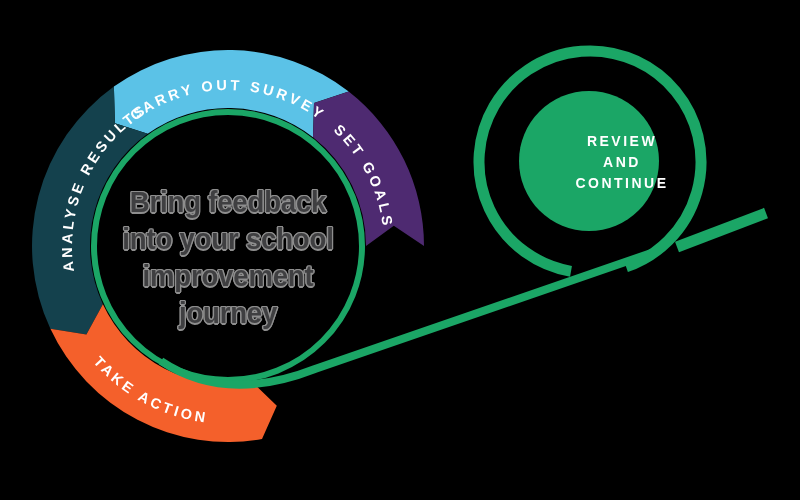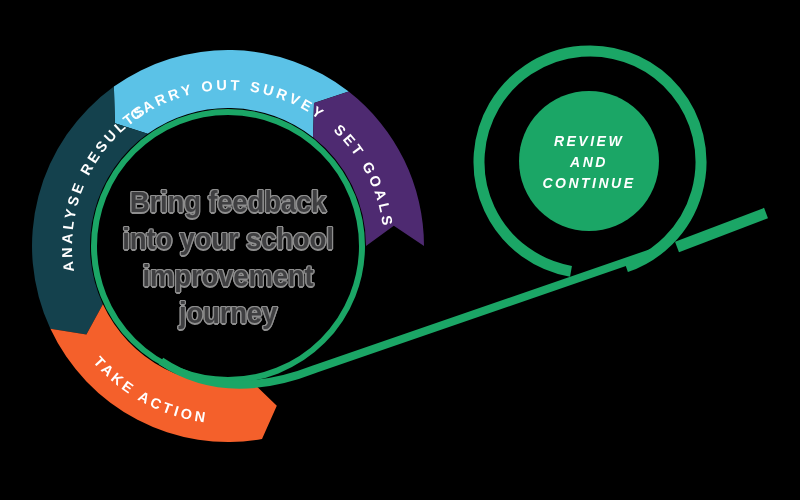--- a/index.html
+++ b/index.html
@@ -42,32 +42,31 @@
     letter-spacing: -0.2px;
     color: #3f3f41;
     text-shadow:
       -1.5px 0 #8e8e8e, 1.5px 0 #8e8e8e,
       0 -1.5px #8e8e8e, 0 1.5px #8e8e8e,
       -1px -1px #8e8e8e, 1px -1px #8e8e8e,
       -1px 1px #8e8e8e, 1px 1px #8e8e8e;
   }
   .review-text {
     position: absolute;
-    left: 589px;
+    left: 622px;
     top: 162px;
     width: 150px;
     transform: translate(-50%, -50%);
     text-align: center;
     white-space: pre-line;
     font-size: 14px;
     line-height: 21px;
     font-weight: 700;
     letter-spacing: 2.5px;
     color: #ffffff;
-    font-style: italic;
   }
 </style>
 </head>
 <body>
 
 <div class="stage">
 
   <svg width="800" height="500" viewBox="0 0 800 500">
 
     <defs>

